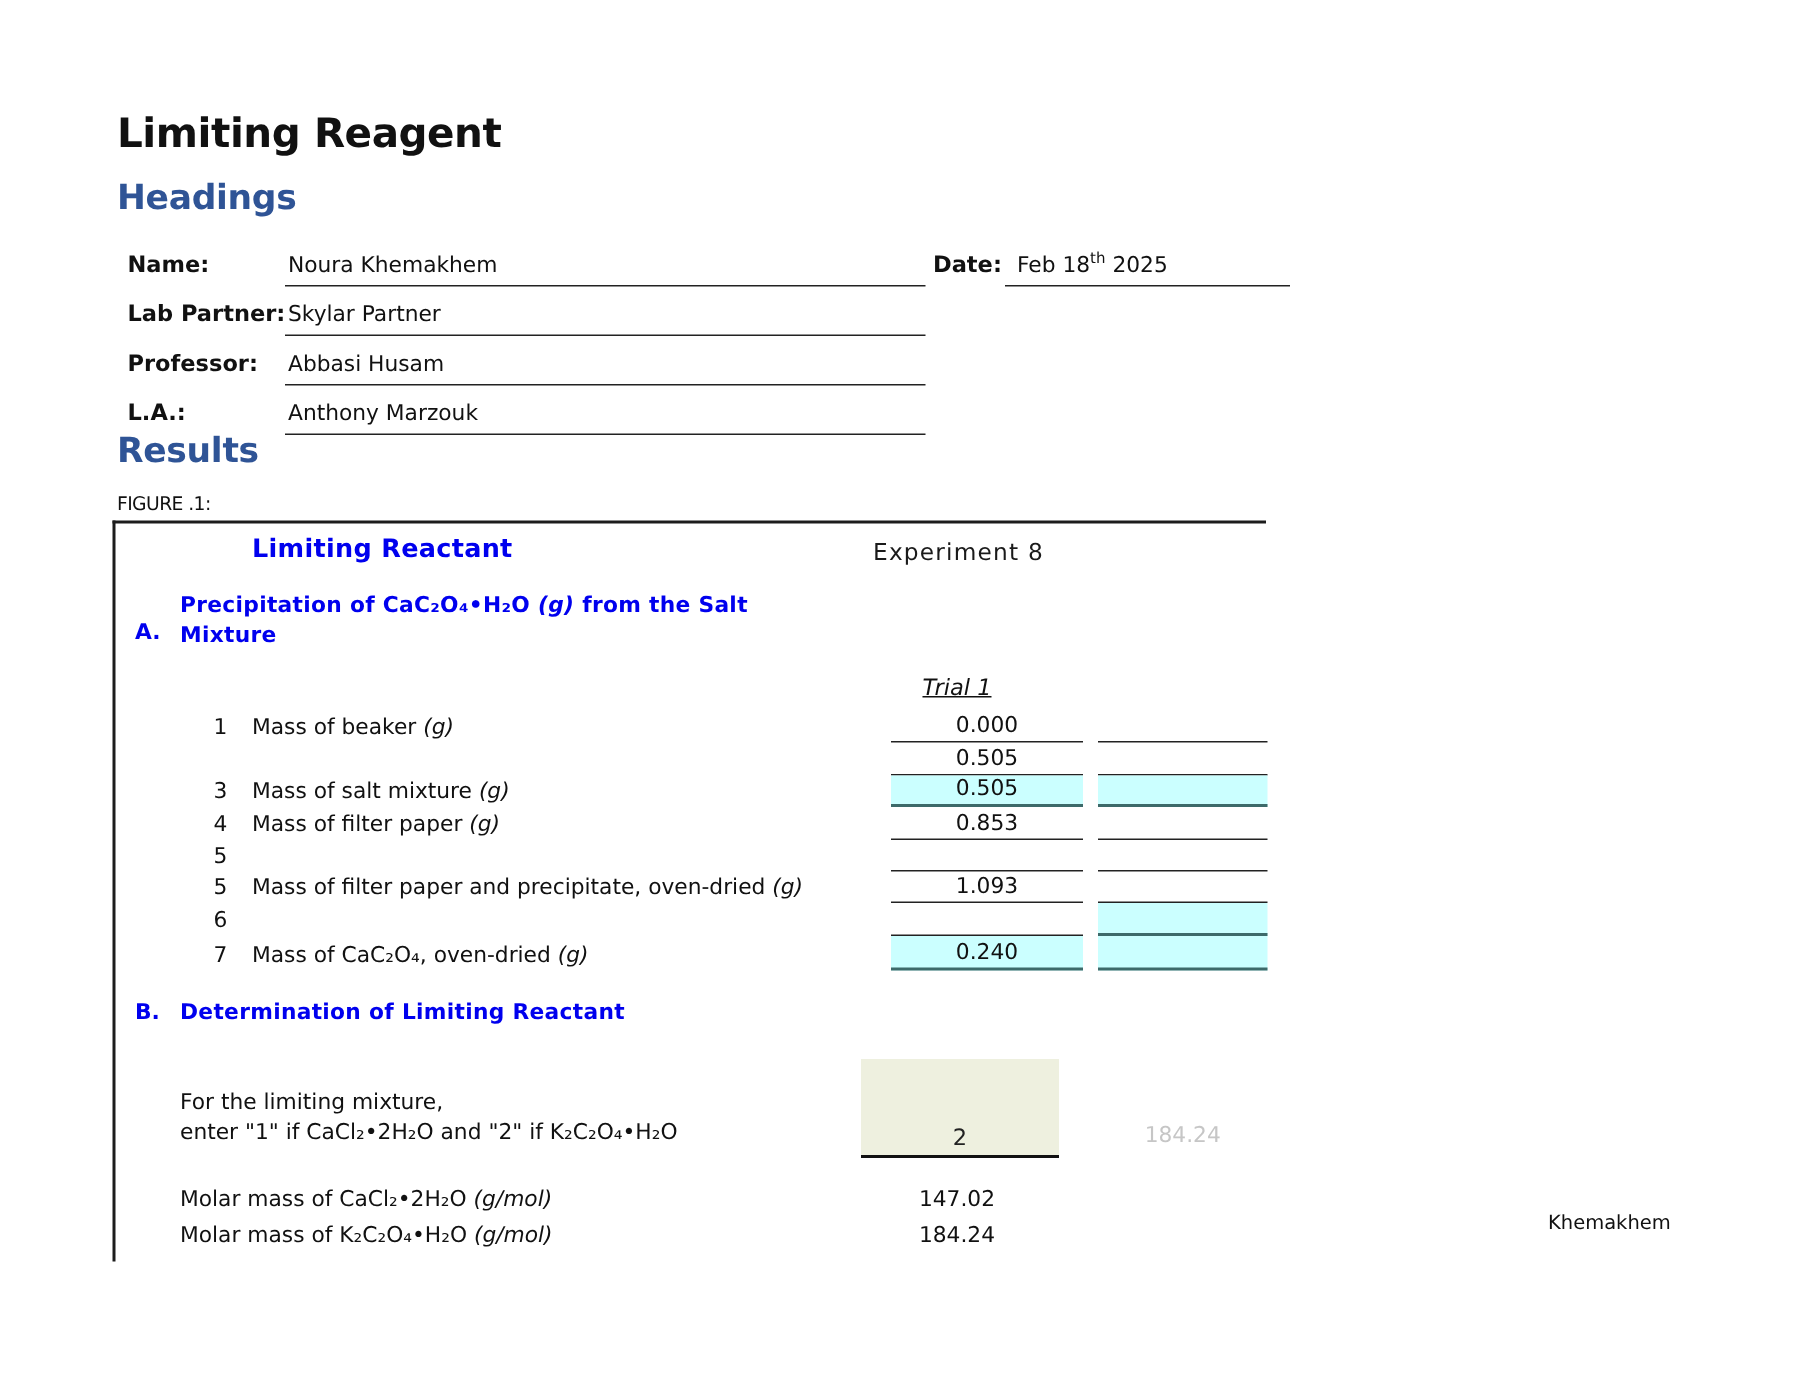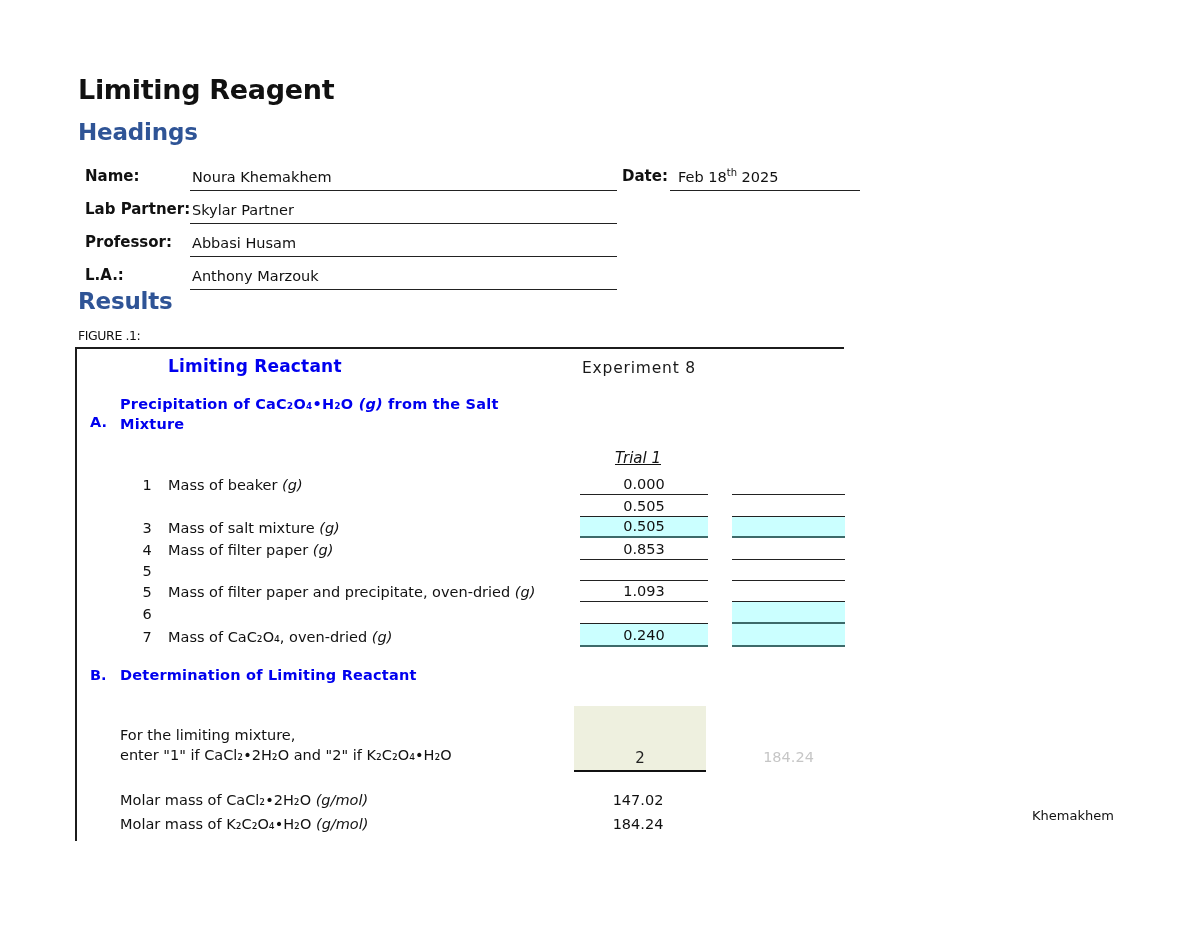--- a/index.html
+++ b/index.html
@@ -32,21 +32,21 @@
   .trial-header{position:absolute;left:497px;top:100px;width:128px;text-align:center;font-size:15px;font-style:italic;text-decoration:underline;color:#111;}
 
   .rows{position:absolute;left:13px;top:125px;width:755px;}
   .trow{position:relative;height:21.4px;}
   .trow.tall{height:23px;}
   .trow-inner{position:absolute;left:0;bottom:2px;white-space:nowrap;font-size:14.5px;color:#111;margin-left:48px;}
   .num{display:inline-block;width:18px;text-align:center;}
   .rlabel{margin-left:12px;}
   .it{font-style:italic;}
   .cell{position:absolute;top:0;bottom:0;}
-  .cell.t1{left:490px;width:128px;}
+  .cell.t1{left:504px;width:128px;}
   .cell.t2{left:642px;width:113px;}
   .cell[data-celltype="line"]{border-bottom:1.6px solid #222;}
   .cell[data-celltype="cyan"]{background:#CBFFFF;border-bottom:2px solid #3D6A6A;}
   .cell .val{position:absolute;left:0;right:0;bottom:2px;text-align:center;font-size:14.5px;color:#111;}
 
   .secB-label{position:absolute;left:13px;top:318px;font-size:14.5px;font-weight:bold;color:#0000EE;}
   .secB-title{position:absolute;left:43px;top:318px;font-size:14.5px;font-weight:bold;color:#0000EE;letter-spacing:0.2px;}
 
   .input-cell{position:absolute;left:497px;top:357px;width:132px;height:64px;background:#EEF0DF;border-bottom:2px solid #111;}
   .input-cell .val{position:absolute;left:0;right:0;bottom:3px;text-align:center;font-size:15px;color:#222;}

